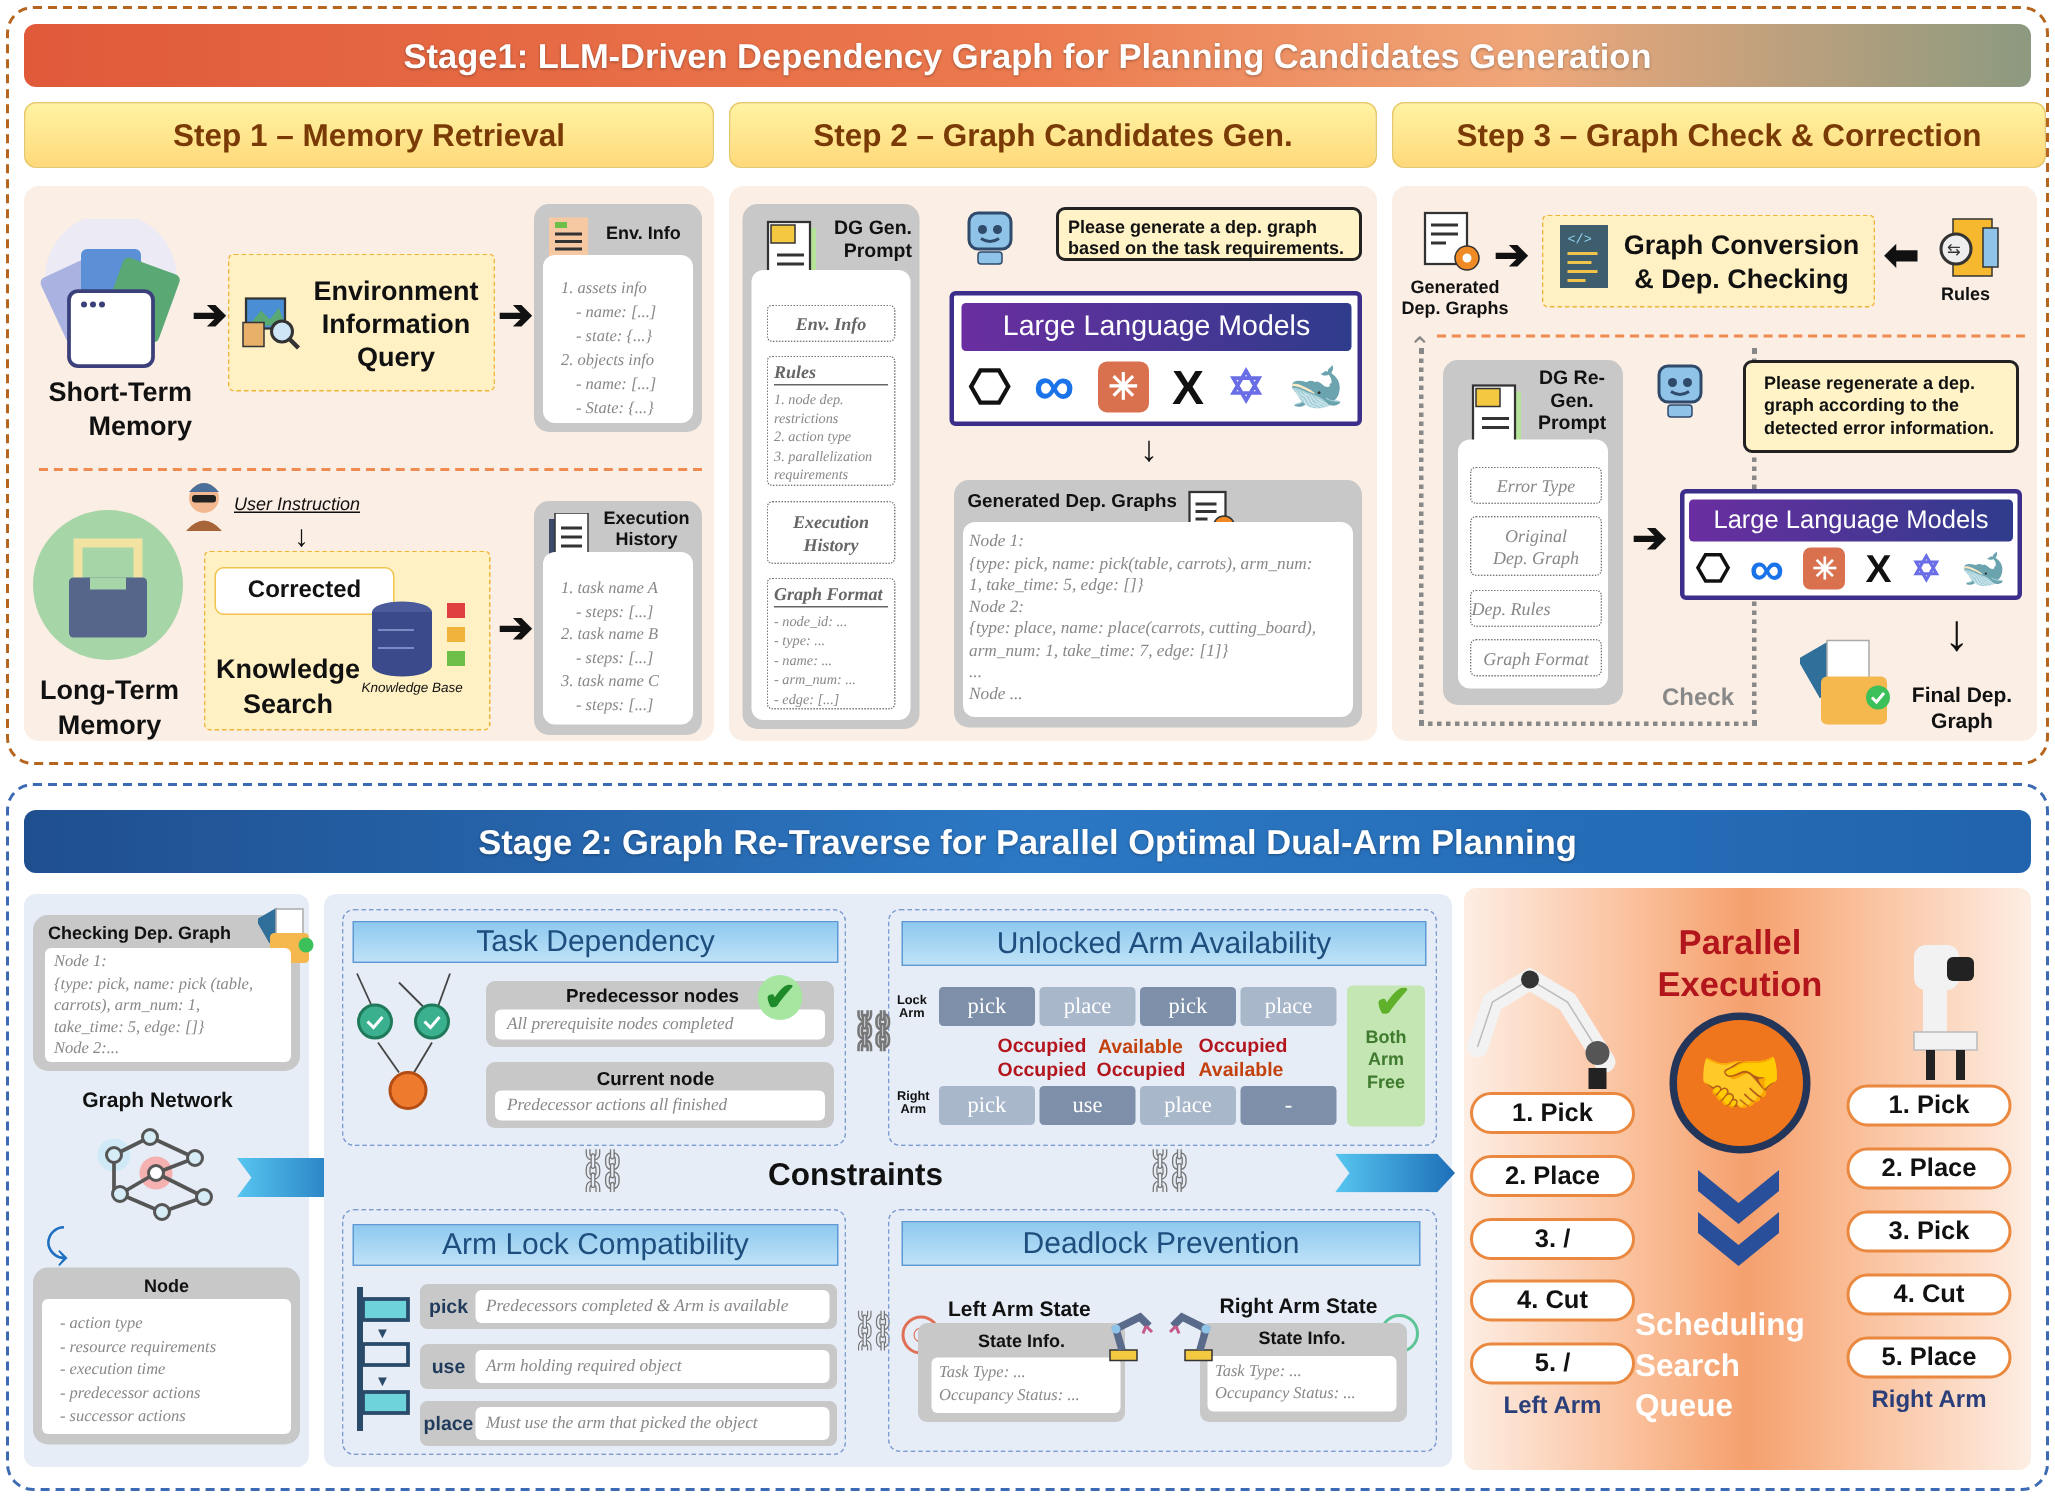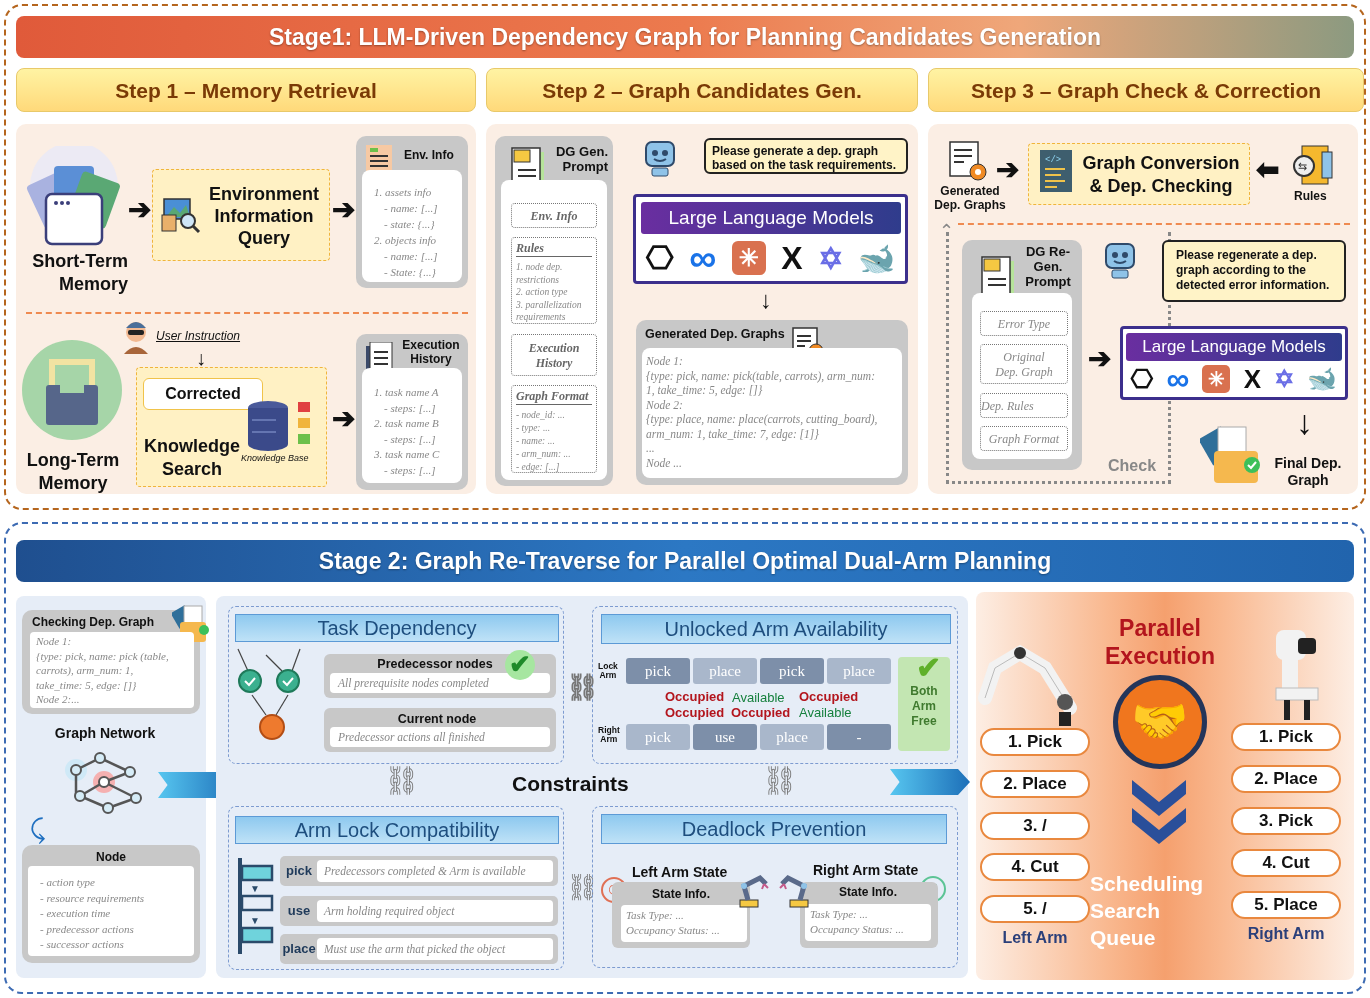--- a/index.html
+++ b/index.html
@@ -25,21 +25,21 @@
 
 .stage2{left:4px;top:522px;width:1362px;height:472px;border:2.5px dashed #3d6bb3;border-radius:18px}
 .stage2-banner{left:16px;top:540px;width:1338px;height:42px;border-radius:8px;background:linear-gradient(90deg,#1f4f8f,#2c78c4,#2164ad);color:#fff;font-size:23px;font-weight:bold;text-align:center;line-height:42px;text-shadow:0 1px 2px rgba(0,0,0,.35)}
 .bluepanel{background:#e6edf7;border-radius:8px}
 .bluedash{border:1.5px dashed #7d9bd0;border-radius:8px}
 .bluehead{background:linear-gradient(#8ec9ef,#bfe2f7);border:1px solid #5c9ad6;color:#1e4e7e;font-weight:normal;text-align:center}
 .step-chip{height:26px;line-height:26px;text-align:center;color:#fff;font-family:"Liberation Serif",serif;font-size:15px;border-radius:3px}
 .dark{background:#7d8fa9}
 .light{background:#a9b7cb}
 .occ{color:#b3151d;font-weight:bold;font-size:13px}
-.avl{color:#15803d;font-weight:normal;font-size:13px}
+.avl{color:#c2410c;font-weight:bold;font-size:13px}
 .pill{width:110px;height:28px;border:2px solid #e9883e;border-radius:14px;background:#fff;text-align:center;line-height:24px;font-weight:bold;font-size:17px}
 </style>
 </head>
 <body>
 
 <div class="abs stage1"></div>
 <div class="abs stage1-banner">Stage1: LLM-Driven Dependency Graph for  Planning Candidates Generation</div>
 
 <div class="abs step" style="left:16px;width:460px">Step 1 – Memory Retrieval</div>
 <div class="abs step" style="left:486px;width:432px">Step 2 – Graph Candidates Gen.</div>

